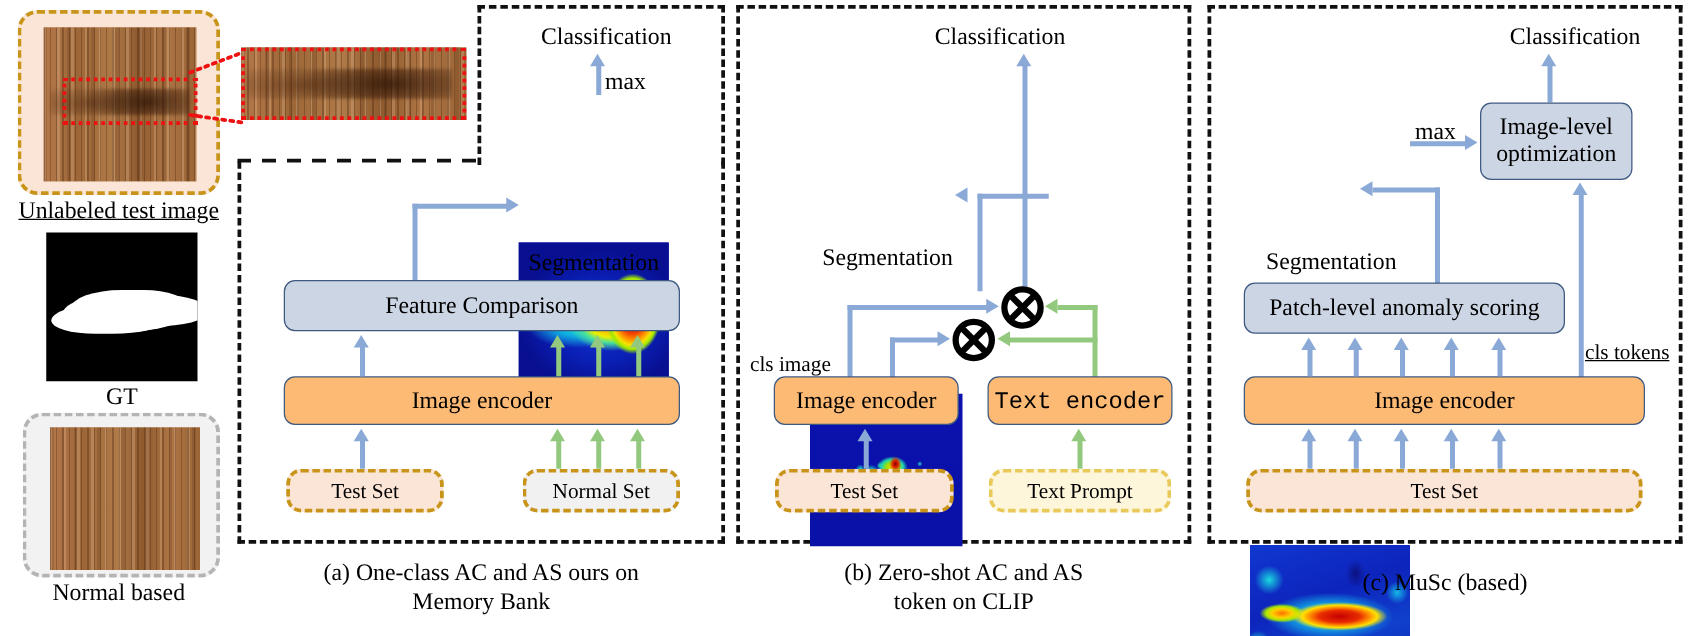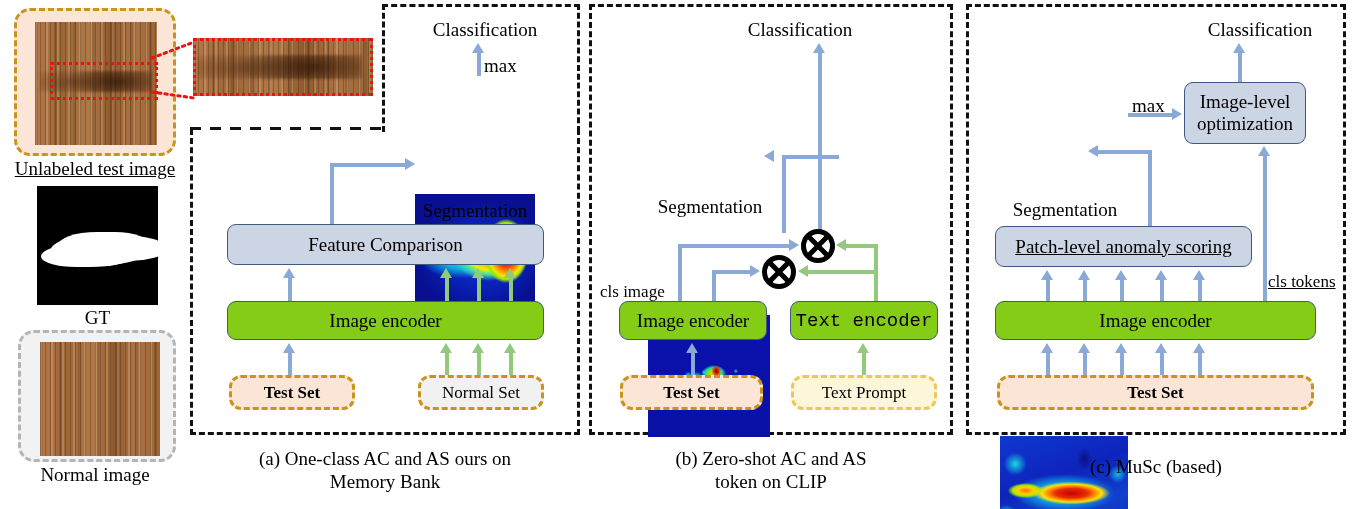--- a/index.html
+++ b/index.html
@@ -10,27 +10,27 @@
 
   
   .panel-frame{border:3px dashed #111;box-sizing:border-box;}
   .panel-caption{font-size:19px;line-height:23px;text-align:center;font-weight:400;}
 
   
   .box{box-sizing:border-box;border:1.5px solid #3f5a80;border-radius:9px;
        display:flex;align-items:center;justify-content:center;text-align:center;
        font-size:19px;line-height:22px;color:#000;}
   .box-dark{background:#ccd5e3;}
-  .box-light{background:#84cc16;}
+  .box-light{background:#fdba74;}
 
   
   .pill{box-sizing:border-box;border:3px dashed #c8941a;border-radius:12px;
         display:flex;align-items:center;justify-content:center;text-align:center;
         font-size:17px;color:#000;}
-  .pill-peach{background:#fbe5d6;font-weight:bold;}
+  .pill-peach{background:#fbe5d6;}
   .pill-gray{background:#f1f1f1;}
   .pill-yellow{background:#fdf6da;border-color:#e8c95a;}
 
   
   .lbl{font-size:19px;line-height:22px;white-space:nowrap;}
   .lbl-sm{font-size:17px;line-height:20px;white-space:nowrap;}
 
   
   .sh-v{position:absolute;width:4px;background:#8aa9d6;}
   .sh-h{position:absolute;height:4px;background:#8aa9d6;}
@@ -133,21 +133,21 @@
 <div class="abs lbl ctr" style="left:0px;top:158px;width:190px;height:22px;text-decoration:underline;">Unlabeled test image</div>
 
 <div class="abs gt" style="left:37px;top:186px;width:121px;height:119px;">
   <div class="gt-blob"></div>
 </div>
 <div class="abs lbl ctr" style="left:37px;top:307px;width:121px;height:22px;">GT</div>
 
 <div class="abs outer-card card-gray" style="left:18px;top:330px;width:158px;height:132px;">
   <div class="abs wood" style="left:19px;top:9px;width:120px;height:114px;overflow:hidden;"></div>
 </div>
-<div class="abs lbl ctr" style="left:0px;top:464px;width:190px;height:22px;">Normal image</div>
+<div class="abs lbl ctr" style="left:0px;top:464px;width:190px;height:22px;">Normal based</div>
 
 <div class="abs" style="left:193px;top:38px;width:180px;height:58px;">
   <div class="abs wood" style="left:0;top:0;width:180px;height:58px;overflow:hidden;">
     <div class="wood-defect" style="left:2%;top:30%;height:40%;"></div>
   </div>
   <div class="red-dotted" style="left:0;top:0;width:180px;height:58px;"></div>
 </div>
 
 <svg class="abs" style="left:150px;top:40px;width:50px;height:62px;overflow:visible;">
   <line x1="2" y1="18" x2="44" y2="2" stroke="#ee1111" stroke-width="3" stroke-dasharray="2.5 4" stroke-linecap="round"></line>
@@ -270,21 +270,21 @@
 </div>
 
 <div class="sh-v" style="left:1148px;top:150px;height:78px;"></div>
 <div class="sh-h" style="left:1098px;top:150px;width:54px;"></div>
 <div class="hd hd-left" style="left:1088px;top:145px;"></div>
 
 <div class="sh-v" style="left:1263px;top:155px;height:147px;"></div>
 <div class="hd hd-up" style="left:1258px;top:146px;"></div>
 <div class="abs lbl-sm" style="left:1268px;top:272px;text-decoration:underline;">cls tokens</div>
 
-<div class="abs box box-dark" style="left:995px;top:226px;width:257px;height:41px;text-decoration:underline;">Patch-level anomaly scoring</div>
+<div class="abs box box-dark" style="left:995px;top:226px;width:257px;height:41px;">Patch-level anomaly scoring</div>
 <div class="abs box box-light" style="left:995px;top:301px;width:321px;height:39px;">Image encoder</div>
 
 <div class="sh-v" style="left:1046px;top:279px;height:22px;"></div>
 <div class="hd hd-up" style="left:1041px;top:270px;"></div>
 <div class="sh-v" style="left:1083px;top:279px;height:22px;"></div>
 <div class="hd hd-up" style="left:1078px;top:270px;"></div>
 <div class="sh-v" style="left:1120px;top:279px;height:22px;"></div>
 <div class="hd hd-up" style="left:1115px;top:270px;"></div>
 <div class="sh-v" style="left:1160px;top:279px;height:22px;"></div>
 <div class="hd hd-up" style="left:1155px;top:270px;"></div>

